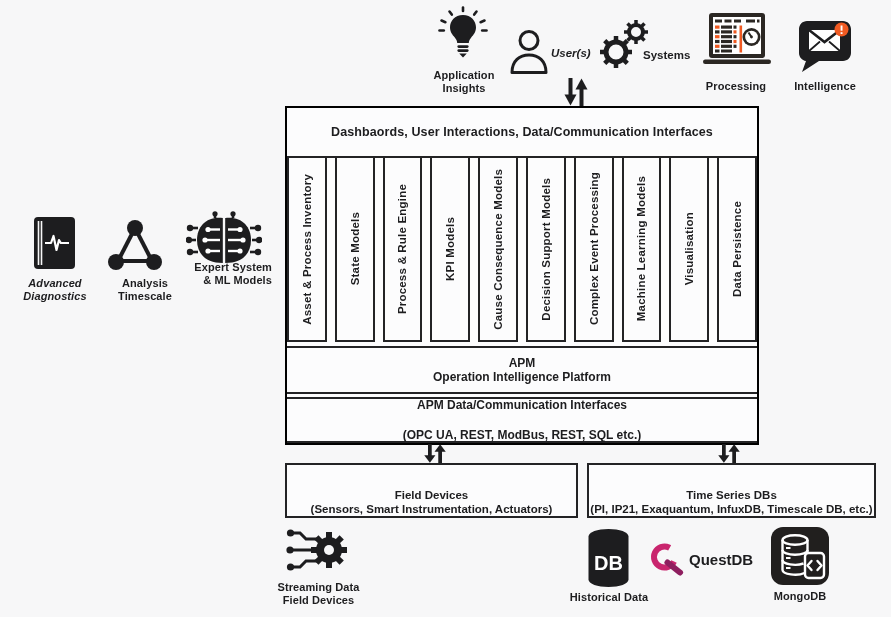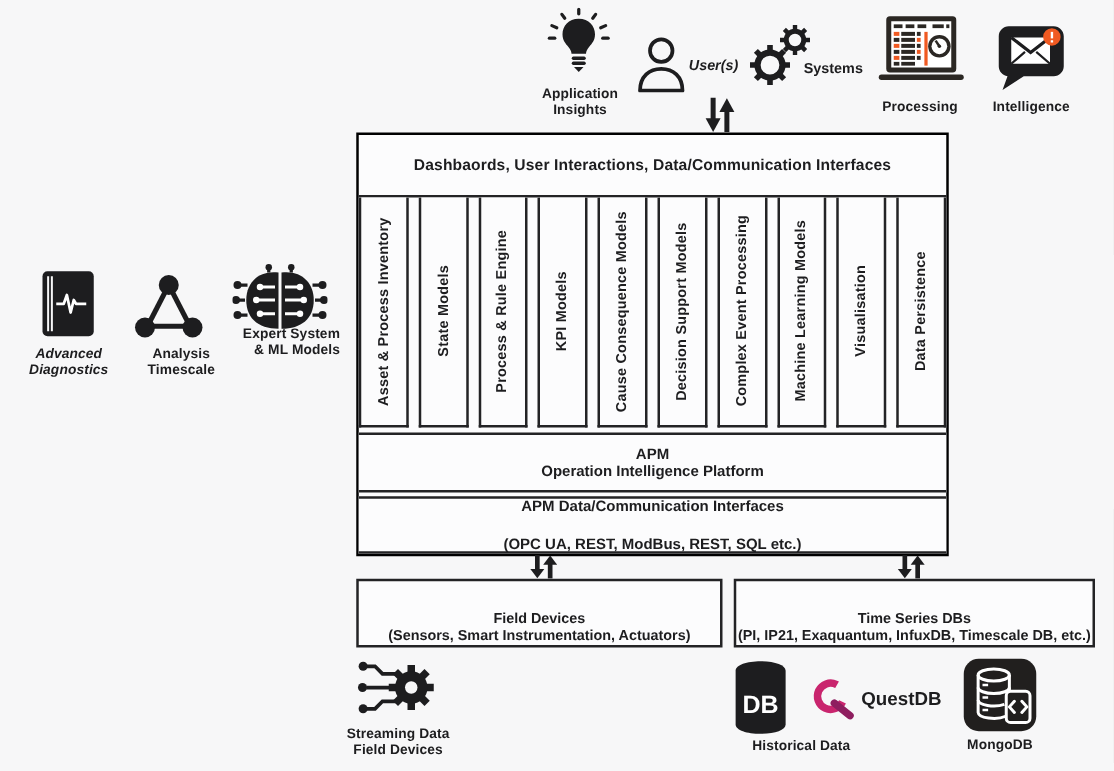--- a/index.html
+++ b/index.html
@@ -335,21 +335,21 @@
   </svg>
   <div class="lbl" style="left:271px;top:581px;width:95px;">
     <div>Streaming Data</div>
     <div>Field Devices</div>
   </div>
 
   <svg class="abs" style="left:585px;top:527px" width="47" height="62" viewBox="0 0 47 62">
     <path d="M3.5 9.5 C3.5 5 12.5 2 23.5 2 S43.5 5 43.5 9.5 V52.5 C43.5 57 34.5 60 23.5 60 S3.5 57 3.5 52.5 Z" fill="#1d1d1f"></path>
     <text x="23.5" y="43" text-anchor="middle" font-family="Liberation Sans, sans-serif" font-size="20" font-weight="700" fill="#ffffff">DB</text>
   </svg>
-  <div class="lbl" style="left:567px;top:591px;width:84px;margin-left:32px;">Historical Data</div>
+  <div class="lbl" style="left:567px;top:591px;width:84px;">Historical Data</div>
 
   <svg class="abs" style="left:647px;top:541px" width="37" height="37" viewBox="0 0 37 37">
     <circle cx="17.5" cy="16" r="10.5" fill="none" stroke="#c9256e" stroke-width="6" stroke-dasharray="50 16" transform="rotate(25 17.5 16)"></circle>
     <line x1="20.5" y1="21.5" x2="33" y2="31.5" stroke="#8e1e5f" stroke-width="6" stroke-linecap="round"></line>
   </svg>
   <div class="lbl-inline" style="left:689px;top:551px;font-size:15px;">QuestDB</div>
 
   <svg class="abs" style="left:770px;top:526px" width="60" height="60" viewBox="0 0 60 60">
     <rect x="1" y="1" width="58" height="58" rx="12" fill="#211f1e"></rect>
     <g stroke="#ffffff" stroke-width="2.4" fill="none">

